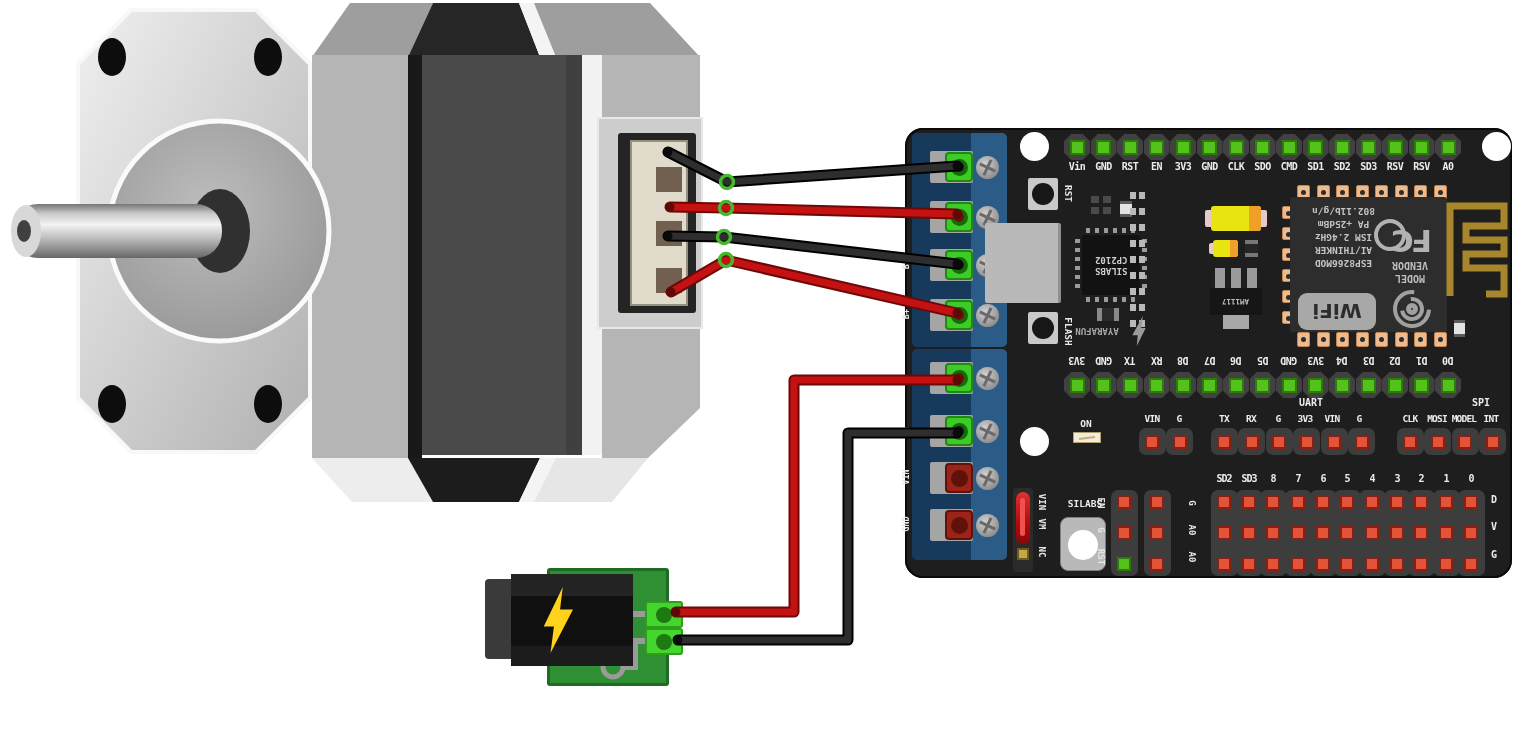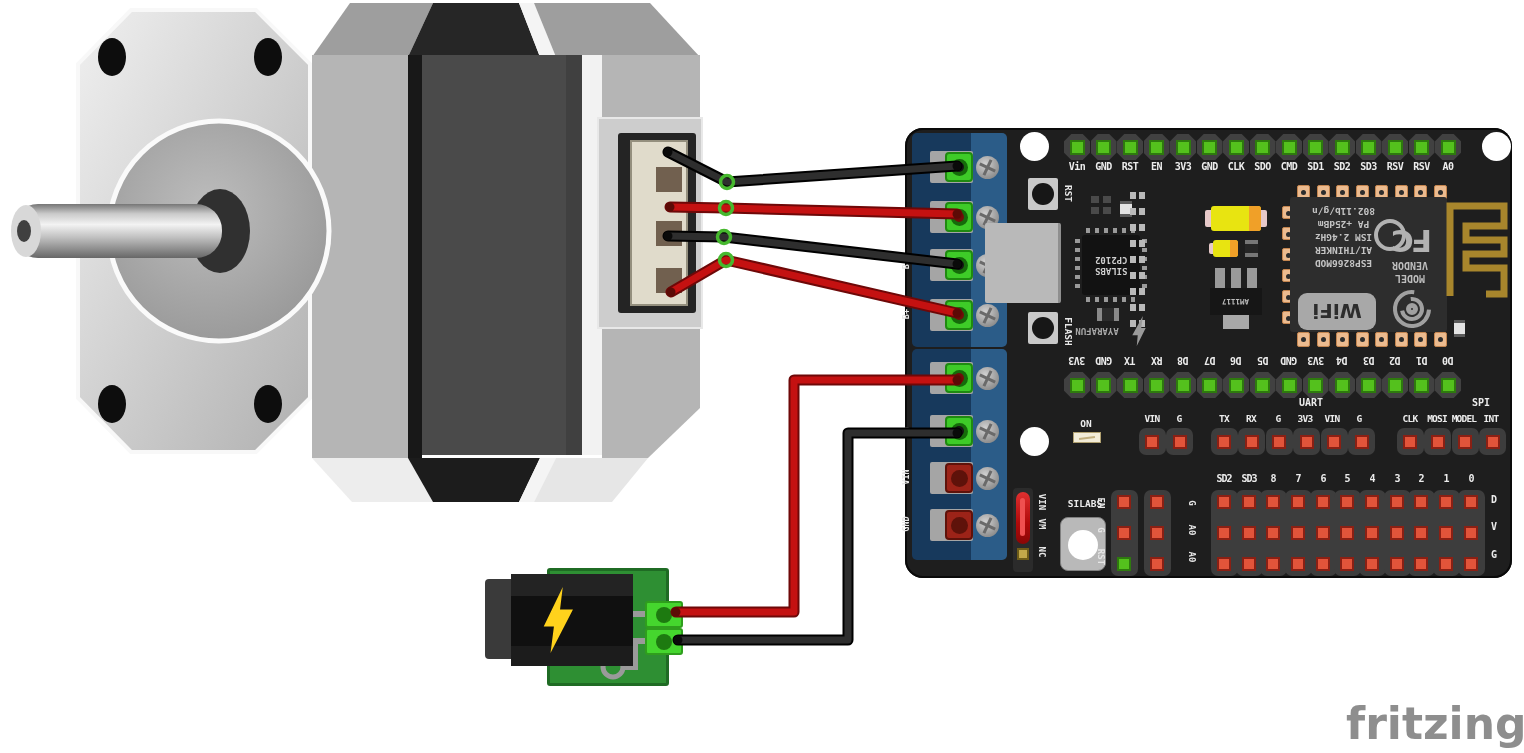--- a/index.html
+++ b/index.html
@@ -677,14 +677,13 @@
       <polyline points="678,640 848,640 848,433 957,433" fill="none" stroke="#000000" stroke-width="11" stroke-linecap="round" stroke-linejoin="round"></polyline>
       <polyline points="678,640 848,640 848,433 957,433" fill="none" stroke="#2e2e2e" stroke-width="7" stroke-linecap="round" stroke-linejoin="round"></polyline>
       <circle cx="678" cy="640" r="4.5" fill="#0a0a0a"></circle>
       <circle cx="957" cy="433" r="4.5" fill="#0a0a0a"></circle>
       <circle cx="727" cy="182" r="6.5" fill="none" stroke="#46b82e" stroke-width="3.5"></circle>
       <circle cx="726" cy="208" r="6.5" fill="none" stroke="#46b82e" stroke-width="3.5"></circle>
       <circle cx="724" cy="237" r="6.5" fill="none" stroke="#46b82e" stroke-width="3.5"></circle>
       <circle cx="726" cy="260" r="6.5" fill="none" stroke="#46b82e" stroke-width="3.5"></circle>
     </svg>
 
-  <div id="wm">fritzing</div>
 </div>
 
 </body></html>

